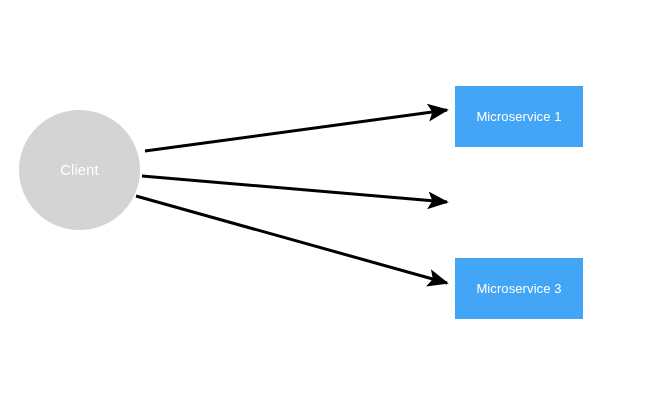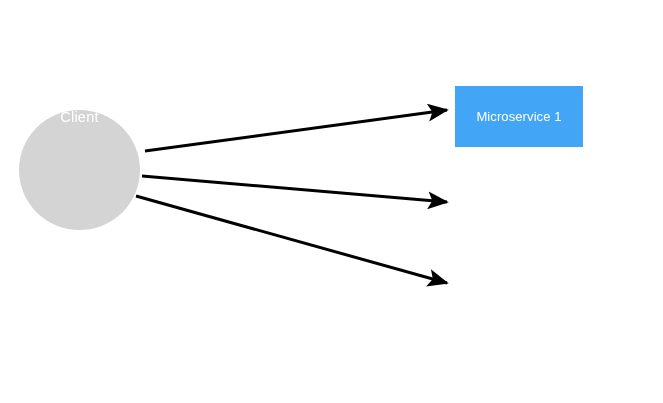--- a/index.html
+++ b/index.html
@@ -26,20 +26,21 @@
   }
   .node-client {
     position: absolute;
     left: 19px;
     top: 110px;
     width: 121px;
     height: 120px;
     border-radius: 50%;
     background: #d4d4d4;
     display: flex;
+    align-items: center;
     justify-content: center;
     z-index: 2;
   }
   .node-client .label {
     color: #ffffff;
     font-size: 14.5px;
     letter-spacing: 0.2px;
     line-height: 1;
     white-space: nowrap;
   }
@@ -86,14 +87,17 @@
 
   <div class="node-client">
     <span class="label">Client</span>
   </div>
 
   <div class="node-service" id="svc-1">
     <span class="label">Microservice 1</span>
   </div>
 
 
+  <div class="node-service" id="svc-3">
+    <span class="label">Microservice 3</span>
+  </div>
 
 </div>
 
 </body></html>

